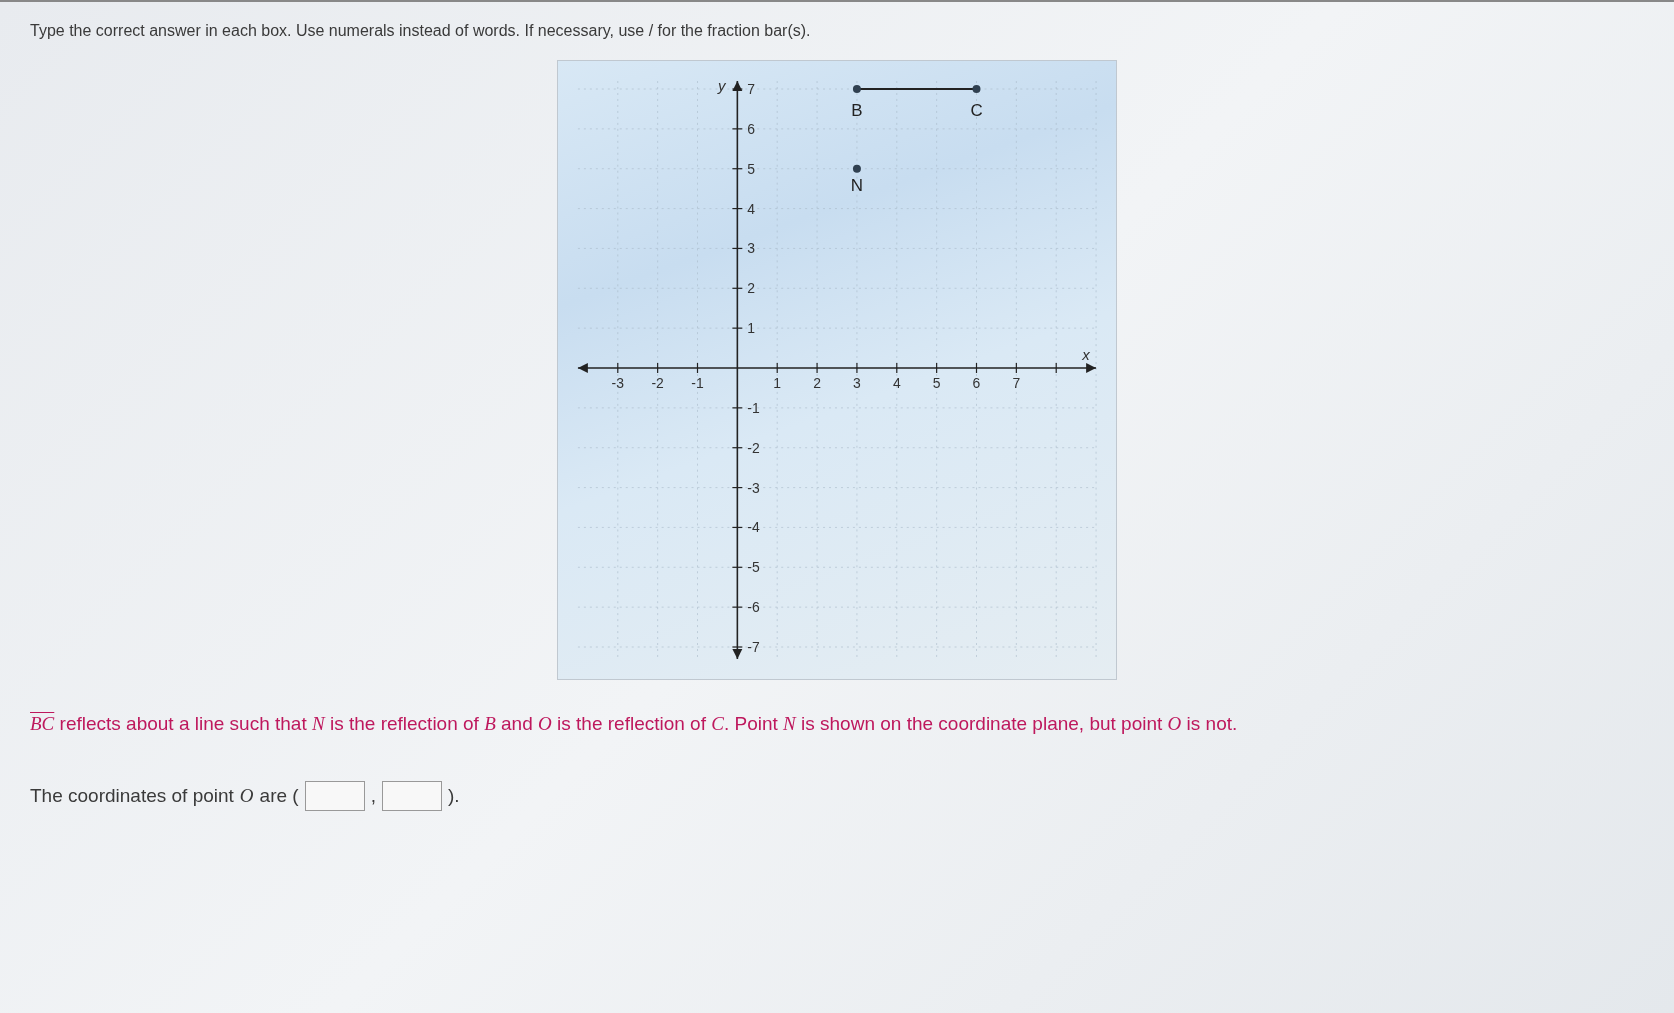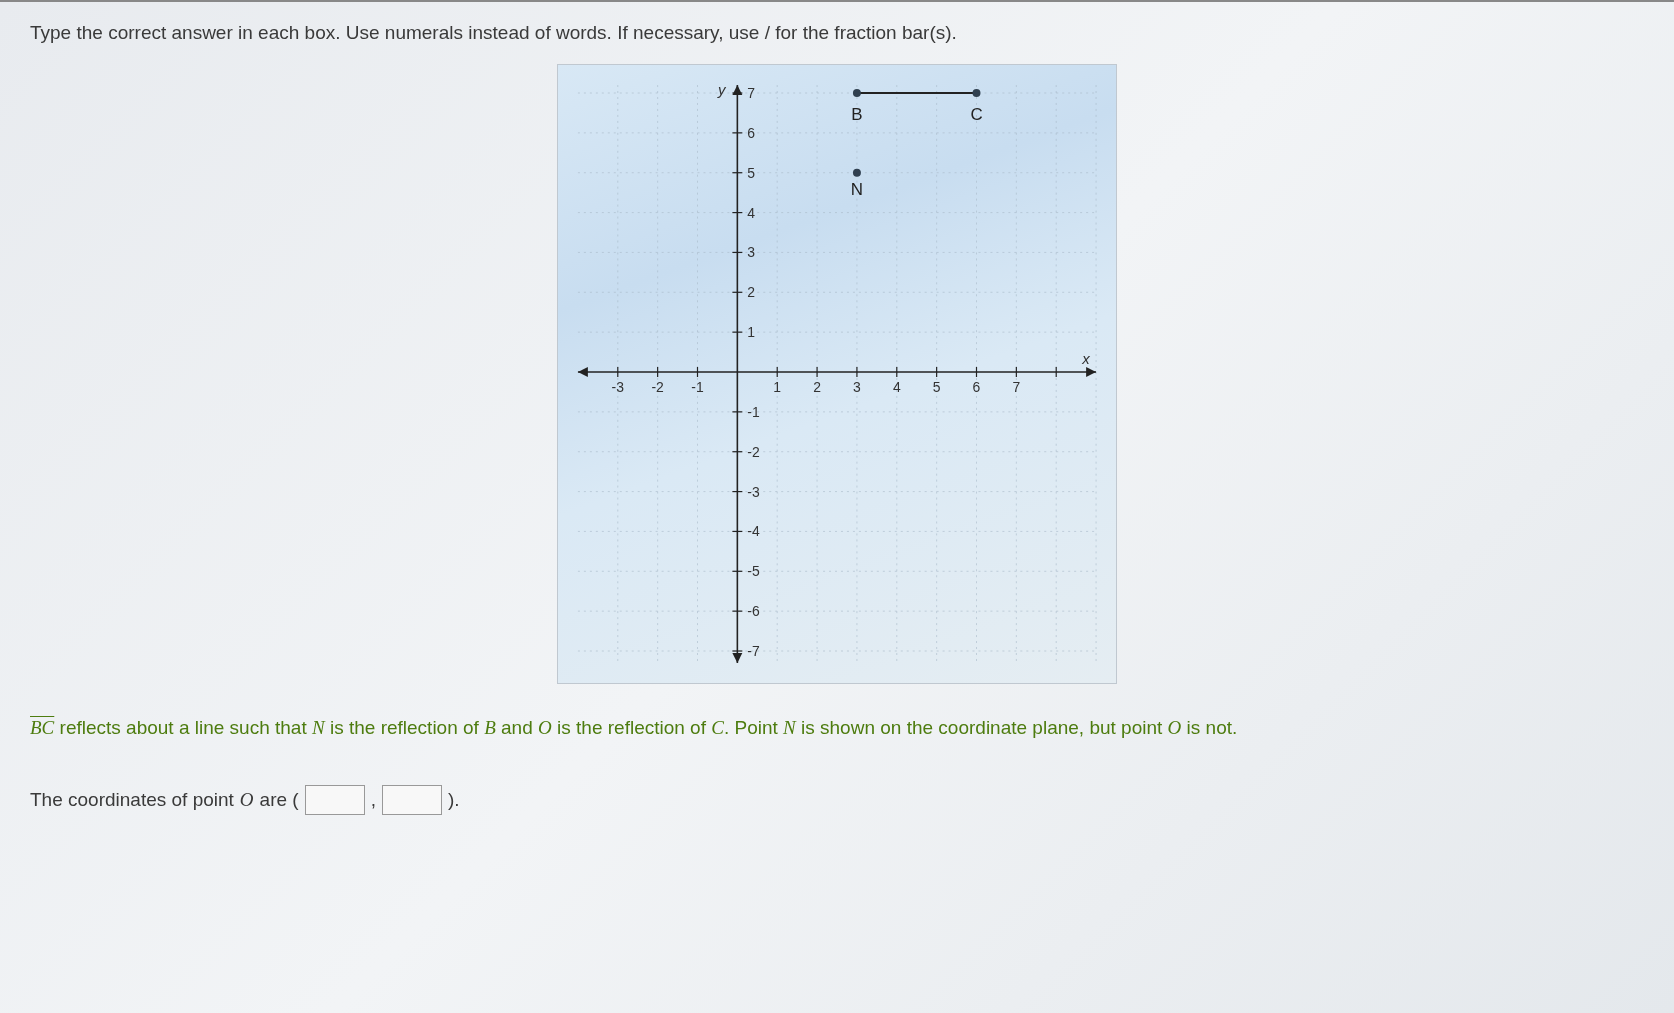--- a/index.html
+++ b/index.html
@@ -12,37 +12,37 @@
     }
     .top-border {
       border-top: 2px solid #888;
       width: 100%;
       height: 0;
     }
     .content {
       padding: 20px 30px;
     }
     .instruction {
-      font-size: 19px;
+      font-size: 16px;
       color: #3a3a3a;
       margin-bottom: 20px;
       font-weight: 400;
     }
     .graph-container {
       display: flex;
       justify-content: center;
       margin: 10px 0 30px 0;
     }
     .graph-svg {
       background: linear-gradient(160deg, #d8e8f5 0%, #c8ddf0 30%, #dae9f5 55%, #e5edf2 100%);
       border: 1px solid #c0c8d0;
     }
     .question-text {
       font-size: 19px;
-      color: #4d7c0f;
+      color: #be185d;
       margin: 25px 0;
       line-height: 1.5;
     }
     .segment-bc {
       text-decoration: overline;
       font-style: italic;
       font-family: 'Times New Roman', serif;
     }
     .italic-var {
       font-style: italic;

